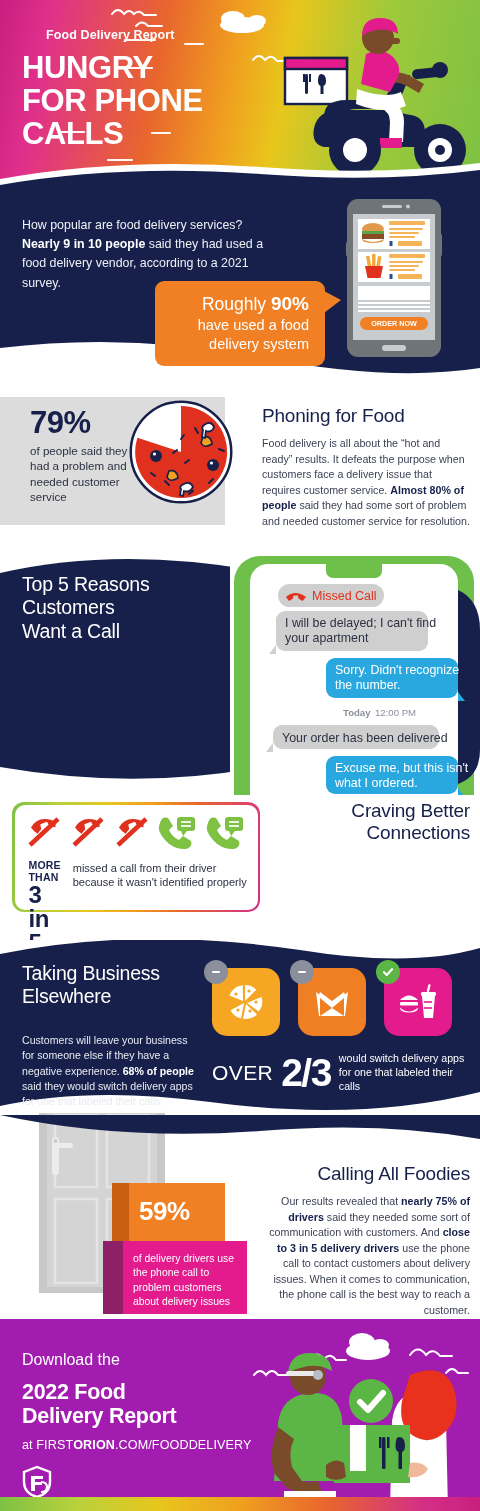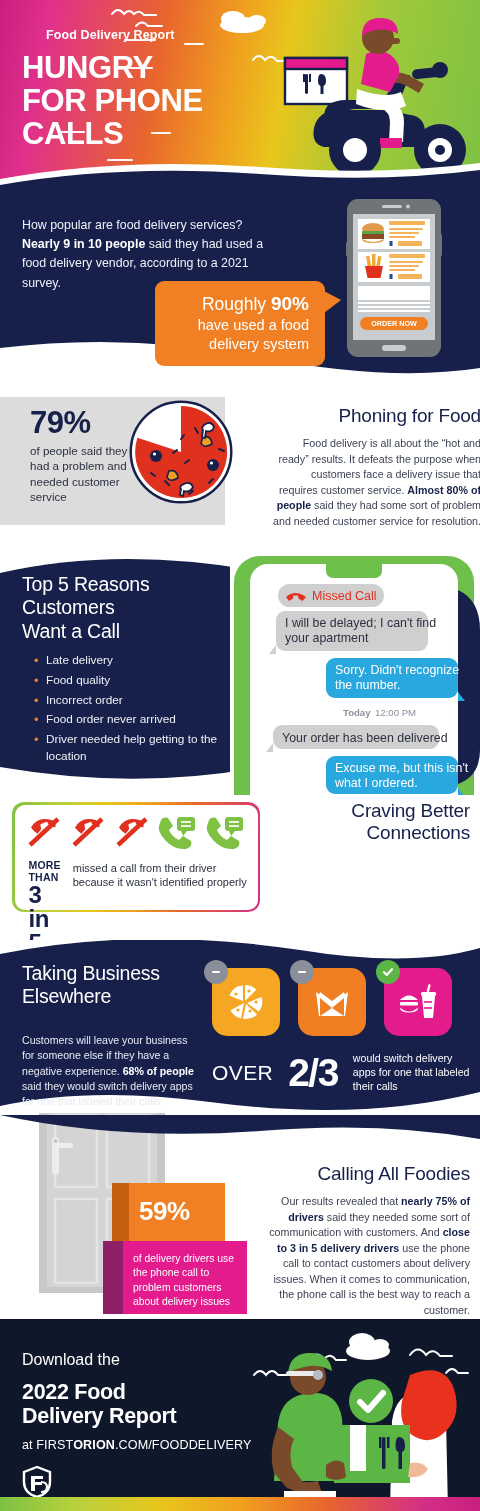--- a/index.html
+++ b/index.html
@@ -59,21 +59,21 @@
   .sec2-curve { position:absolute; left:0; bottom:-1px; width:480px; height:48px; z-index:9; }
 
   
   .sec3 { position:relative; background:#fff; height:170px; }
   .graybox { position:absolute; left:0; top:12px; width:225px; height:128px; background:#dcdcdc; }
   .pct79 { position:absolute; left:30px; top:20px; width:100px; }
   .pct79 .big { font-size:31px; font-weight:bold; color:#16204a; letter-spacing:-.5px; }
   .pct79 .sub { font-size:11.6px; line-height:1.33; color:#2d3142; margin-top:2px; }
   .pizza { position:absolute; left:125px; top:8px; width:112px; height:118px; }
   .sec3 .right {
-    position:absolute; left:273px; top:20px; width:208px; text-align:right;
+    position:absolute; left:262px; top:20px; width:208px; 
   }
   .h2 { font-size:19px; color:#16204a; font-weight:normal; letter-spacing:-.2px; }
   .body-r { font-size:10.7px; line-height:1.45; color:#3d4256; margin-top:9px; }
   .body-r b { font-weight:bold; color:#16204a; }
 
   
   .sec4 { position:relative; height:235px; background:#fff; overflow:visible; }
   .sec4-bg { position:absolute; left:0; top:0; width:480px; height:235px; }
   .sec4 .content { position:absolute; left:22px; top:18px; width:210px; z-index:4; }
   .sec4 h2 { color:#fff; font-size:19.5px; font-weight:normal; line-height:1.2; letter-spacing:-.2px; }
@@ -100,39 +100,39 @@
   
   .sec6 { position:relative; height:175px; background:#fff; }
   .sec6-bg { position:absolute; left:0; top:0; width:480px; height:175px; }
   .sec6 .left { position:absolute; left:22px; top:22px; width:180px; z-index:4; }
   .sec6 h2 { color:#fff; font-size:19.5px; font-weight:normal; line-height:1.2; letter-spacing:-.2px; }
   .sec6 p { color:#e7eaf2; font-size:10.6px; line-height:1.45; margin-top:24px; }
   .sec6 p b { font-weight:bold; color:#fff; }
   .appicons { position:absolute; left:212px; top:28px; width:250px; height:74px; z-index:4; display:flex; gap:18px; }
   .appicon { position:relative; width:68px; height:68px; border-radius:15px; display:flex; align-items:center; justify-content:center; }
   .appicon .badge { position:absolute; left:-8px; top:-8px; width:24px; height:24px; border-radius:50%; display:flex; align-items:center; justify-content:center; }
-  .over23 { position:absolute; left:212px; top:112px; width:258px; z-index:4; display:flex; align-items:center; gap:15px; }
+  .over23 { position:absolute; left:212px; top:112px; width:258px; z-index:4; display:flex; align-items:center; gap:8px; }
   .over23 .ov { color:#fff; font-size:21px; letter-spacing:.4px; }
   .over23 .frac { color:#fff; font-size:39px; font-weight:bold; letter-spacing:-1.5px; line-height:.92; }
   .over23 .txt { color:#fff; font-size:10.6px; line-height:1.3; }
 
   
   .sec7 { position:relative; height:200px; background:#fff; }
   .door { position:absolute; left:37px; top:-2px; width:130px; height:182px; }
   .box59 { position:absolute; left:112px; top:68px; width:113px; height:58px; background:#f08023; z-index:4; }
   .box59:before { content:""; position:absolute; left:0; top:0; width:17px; height:58px; background:#c75f10; }
   .box59 span { position:absolute; left:27px; top:13px; color:#fff; font-size:26px; font-weight:bold; letter-spacing:-.5px; }
   .boxpink { position:absolute; left:103px; top:126px; width:144px; height:73px; background:#e31b8d; z-index:5; }
   .boxpink:before { content:""; position:absolute; left:0; top:0; width:20px; height:73px; background:#8d2067; }
   .boxpink p { position:absolute; left:30px; top:11px; width:108px; color:#fff; font-size:10.4px; line-height:1.38; }
   .sec7 .right { position:absolute; left:262px; top:48px; width:208px; text-align:right; }
   .sec7-curve { position:absolute; left:0; top:0; width:480px; height:32px; z-index:2; }
 
   
-  .footer { position:relative; height:196px; background:#0f172a; overflow:hidden; }
+  .footer { position:relative; height:196px; background:#a21caf; overflow:hidden; }
   .footer .copy { position:absolute; left:22px; top:36px; z-index:5; }
   .f-l1 { color:#fff; font-size:16px; font-weight:normal; }
   .f-l2 { color:#fff; font-size:21.5px; font-weight:bold; line-height:1.12; margin-top:11px; letter-spacing:-.3px; }
   .f-url { color:#fff; font-size:12.6px; margin-top:10px; letter-spacing:.1px; }
   .f-url b { font-weight:bold; }
   .f-logo { margin-top:14px; width:30px; height:32px; }
   .footer-art { position:absolute; right:0; top:0; width:230px; height:196px; z-index:3; }
   .foot-grad {
     position:absolute; left:0; bottom:0; width:480px; height:14px; z-index:6;
     background:linear-gradient(90deg,#7ec143 0%,#b9d13c 16%,#e8c61c 33%,#f0a01f 50%,#e8662d 68%,#d42f86 88%,#c91f7f 100%);
@@ -334,27 +334,20 @@
       <path d="M0 18 Q130 -12 290 22 L290 206 Q150 238 0 212 Z" fill="#16204a"></path>
       <path d="M230 0 L480 0 L480 235 L230 235 Z" fill="#ffffff"></path>
     </svg>
 
     <div class="content">
       <h2>
         <span>Top 5 Reasons</span><br>
         <span>Customers</span><br>
         <span>Want a Call</span>
       </h2>
-      <ul>
-        <li>Late delivery</li>
-        <li>Food quality</li>
-        <li>Incorrect order</li>
-        <li>Food order never arrived</li>
-        <li>Driver needed help getting to the location</li>
-      </ul>
     </div>
 
     <svg class="chatphone" viewBox="0 0 252 245">
       <path d="M32 6 h188 a26 26 0 0 1 26 26 v213 h-240 v-213 a26 26 0 0 1 26 -26z" fill="#6ec04a"></path>
       <path d="M40 14 h172 a18 18 0 0 1 18 18 v213 h-208 v-213 a18 18 0 0 1 18 -18z" fill="#ffffff"></path>
       <path d="M98 14 h56 v7 a7 7 0 0 1 -7 7 h-42 a7 7 0 0 1 -7 -7z" fill="#6ec04a"></path>
       <path d="M230 40 q22 10 22 40 v120 q0 26 -22 34z" fill="#16204a"></path>
 
       <g>
         <rect x="50" y="34" width="106" height="23" rx="11.5" fill="#cfcfcf"></rect>

